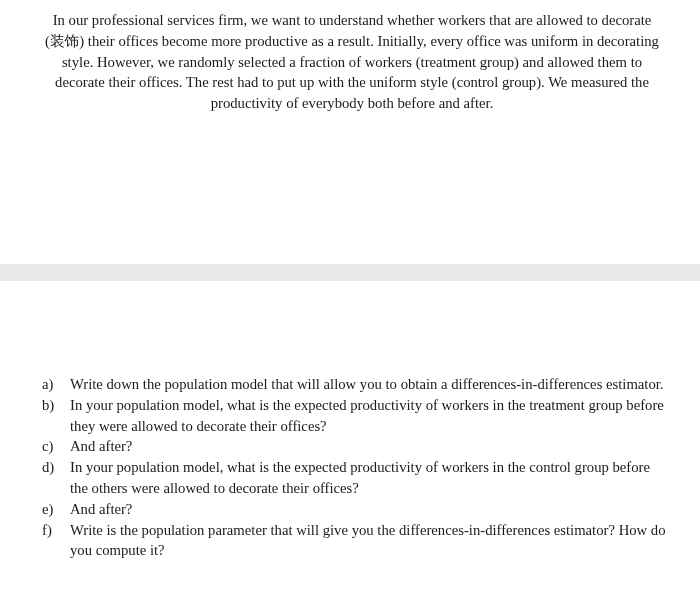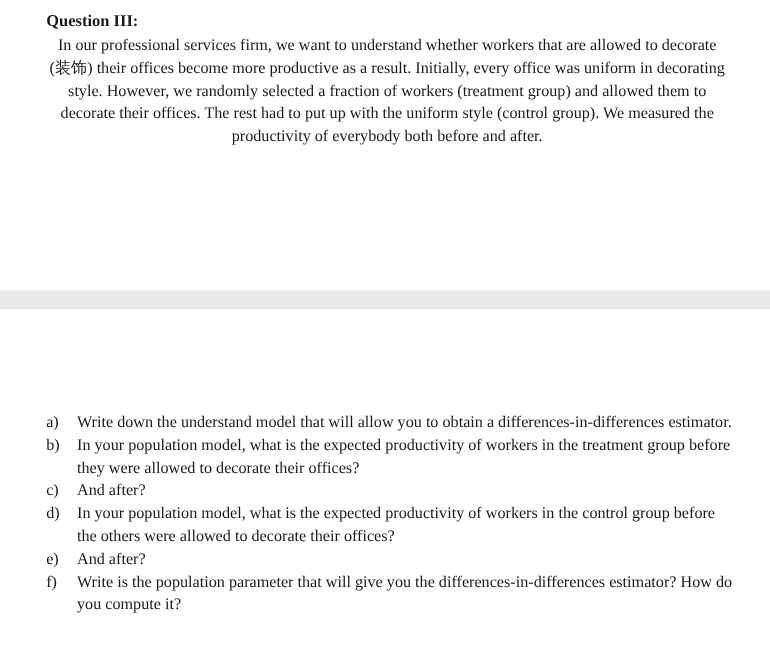--- a/index.html
+++ b/index.html
@@ -66,32 +66,31 @@
   .question-text {
     flex: 1 1 auto;
   }
 </style>
 </head>
 <body>
 
 <div class="page">
 
   <div class="content-top">
-    <p class="doc-heading">Question III:</p>
     <p class="doc-paragraph">In our professional services firm, we want to understand whether workers that are allowed to decorate (装饰) their offices become more productive as a result. Initially, every office was uniform in decorating style. However, we randomly selected a fraction of workers (treatment group) and allowed them to decorate their offices. The rest had to put up with the uniform style (control group). We measured the productivity of everybody both before and after.</p>
   </div>
 
   <div class="gray-band"></div>
 
   <div class="content-bottom">
     <div class="question-list">
 
       <div class="question-item">
         <span class="question-label">a)</span>
-        <span class="question-text">Write down the understand model that will allow you to obtain a differences-in-differences estimator.</span>
+        <span class="question-text">Write down the population model that will allow you to obtain a differences-in-differences estimator.</span>
       </div>
 
       <div class="question-item">
         <span class="question-label">b)</span>
         <span class="question-text">In your population model, what is the expected productivity of workers in the treatment group before they were allowed to decorate their offices?</span>
       </div>
 
       <div class="question-item">
         <span class="question-label">c)</span>
         <span class="question-text">And after?</span>

